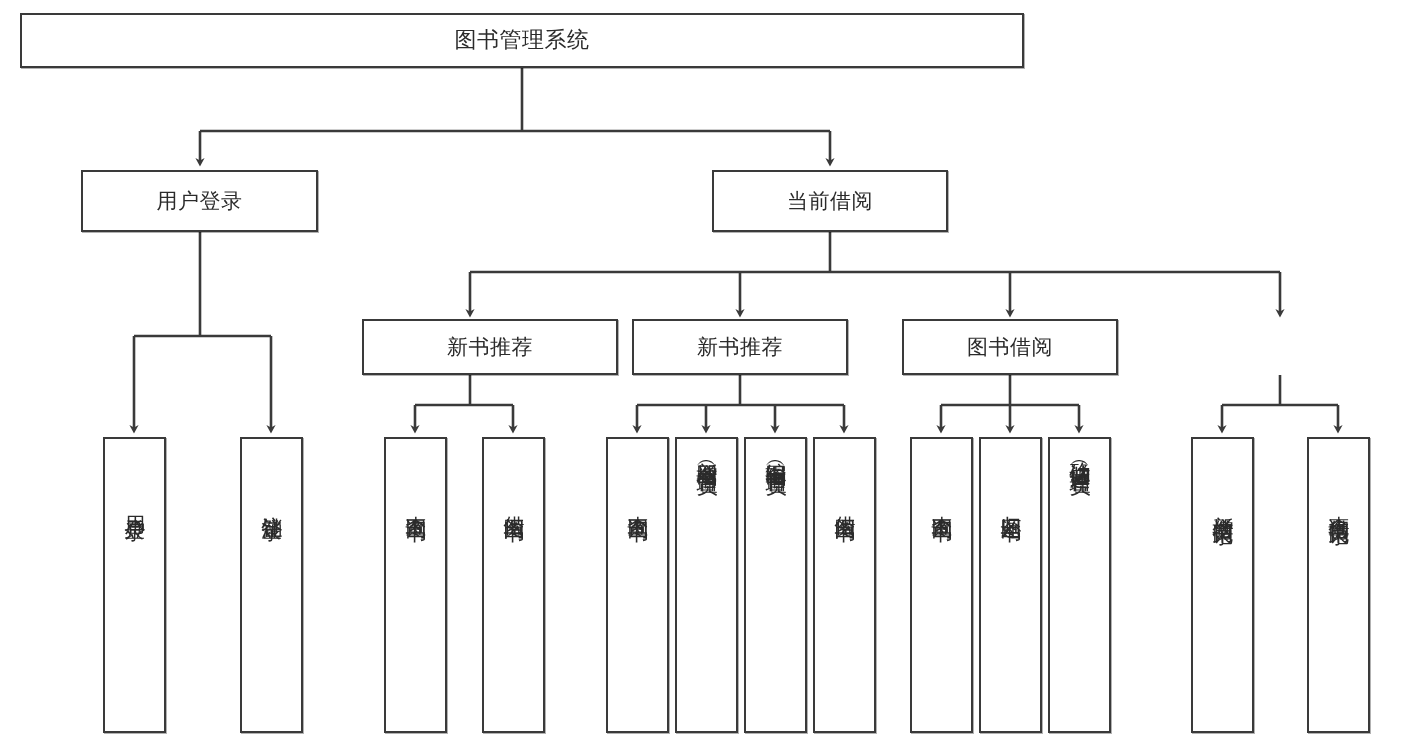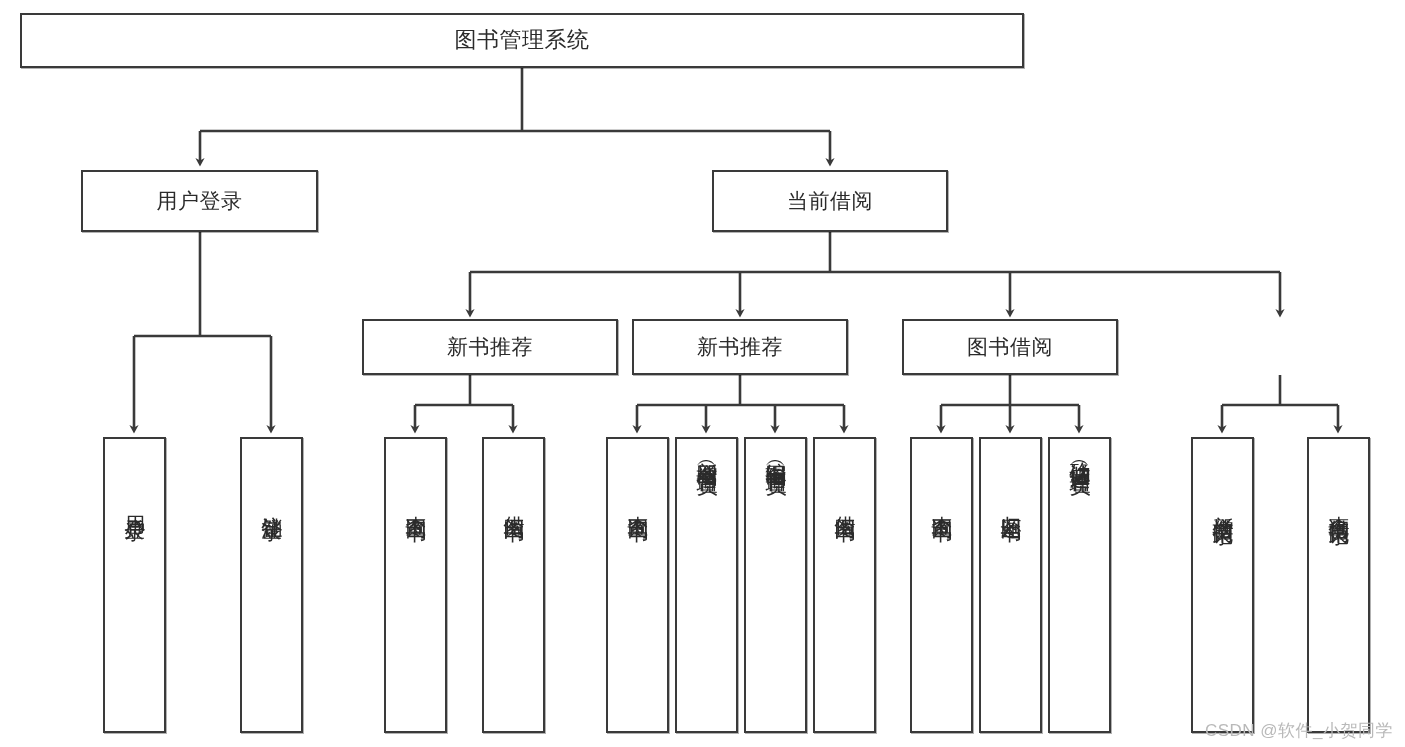--- a/index.html
+++ b/index.html
@@ -193,15 +193,14 @@
     <span class="label">确认归还（管理员）</span>
   </div>
 
   <div class="node v mid" style="left:1191px; top:437px; width:63px; height:296px;">
     <span class="label">新增借阅记录</span>
   </div>
   <div class="node v mid" style="left:1307px; top:437px; width:63px; height:296px;">
     <span class="label">查询借阅记录</span>
   </div>
 
-  <div id="watermark">CSDN @软件_小贺同学</div>
 
 </div>
 
 </body></html>

